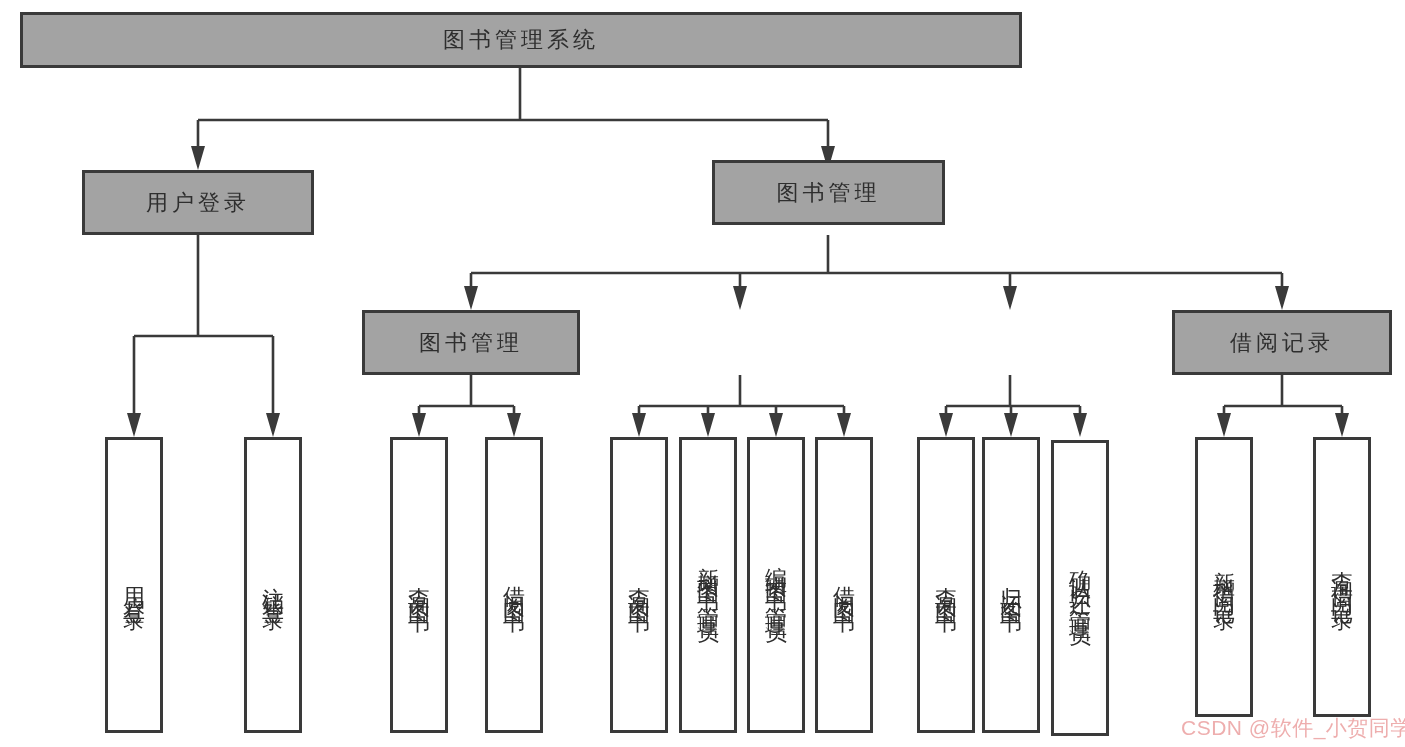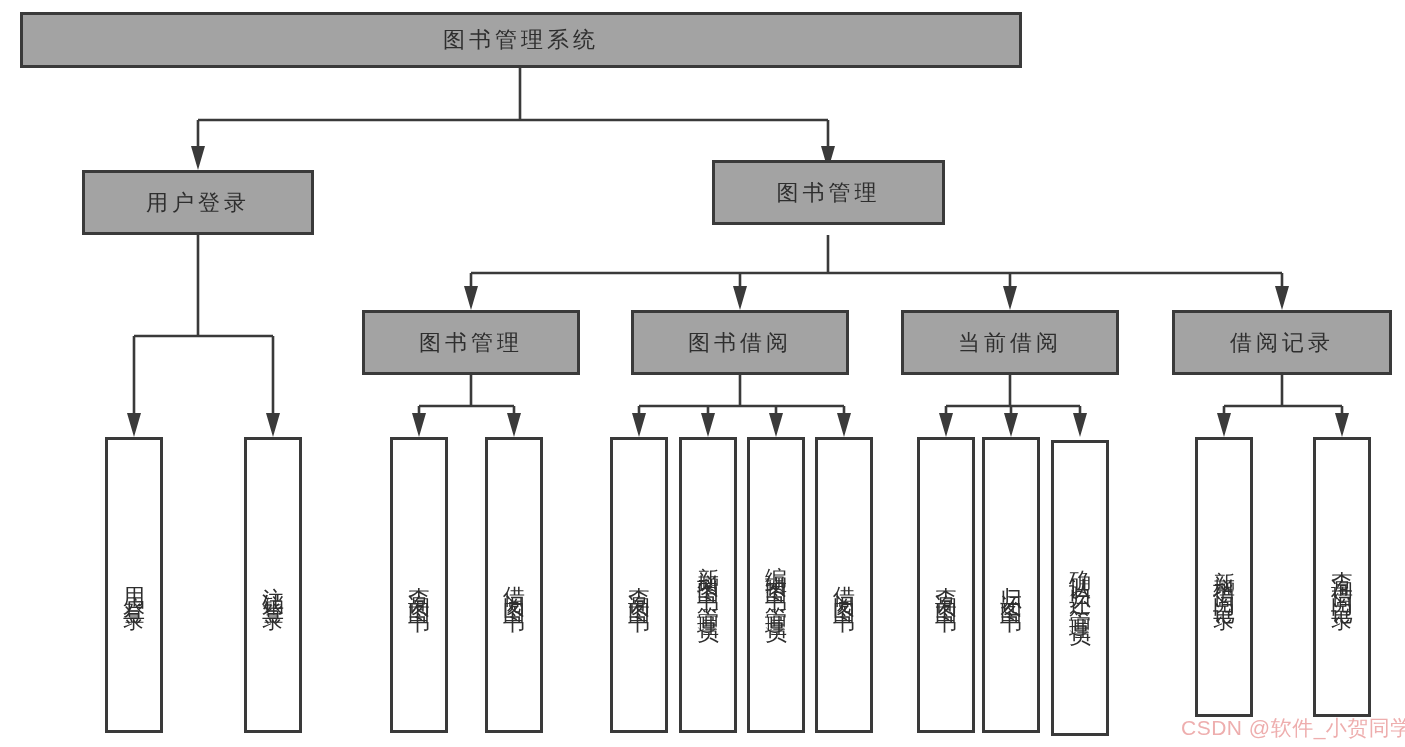--- a/index.html
+++ b/index.html
@@ -81,22 +81,20 @@
          M1217 413 L1231 413 L1224 437 Z
          M1335 413 L1349 413 L1342 437 Z"></path>
   </svg>
 
   <div class="box" style="left:20px;top:12px;width:1002px;height:56px;">图书管理系统</div>
 
   <div class="box" style="left:82px;top:170px;width:232px;height:65px;">用户登录</div>
   <div class="box" style="left:712px;top:160px;width:233px;height:65px;">图书管理</div>
 
   <div class="box" style="left:362px;top:310px;width:218px;height:65px;">图书管理</div>
-  <div class="box" style="left:631px;top:310px;width:218px;height:65px;">图书借阅</div>
-  <div class="box" style="left:901px;top:310px;width:218px;height:65px;">当前借阅</div>
   <div class="box" style="left:1172px;top:310px;width:220px;height:65px;">借阅记录</div>
 
   <div class="leaf" style="left:105px;top:437px;width:58px;height:296px;">用户登录</div>
   <div class="leaf" style="left:244px;top:437px;width:58px;height:296px;">注销登录</div>
 
   <div class="leaf" style="left:390px;top:437px;width:58px;height:296px;">查询图书</div>
   <div class="leaf" style="left:485px;top:437px;width:58px;height:296px;">借阅图书</div>
 
   <div class="leaf" style="left:610px;top:437px;width:58px;height:296px;">查询图书</div>
   <div class="leaf" style="left:679px;top:437px;width:58px;height:296px;">新增图书（管理员）</div>

